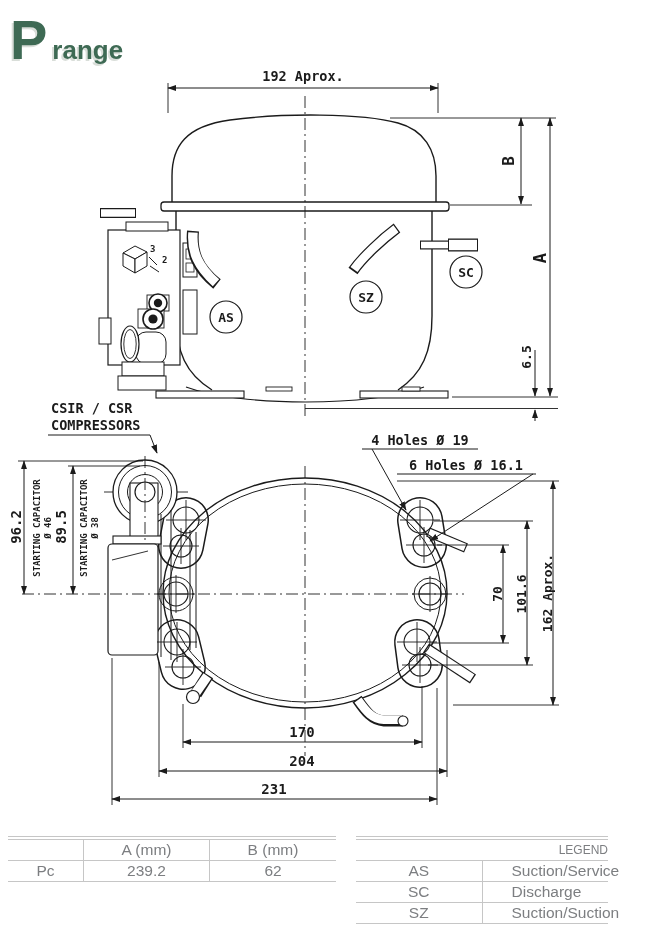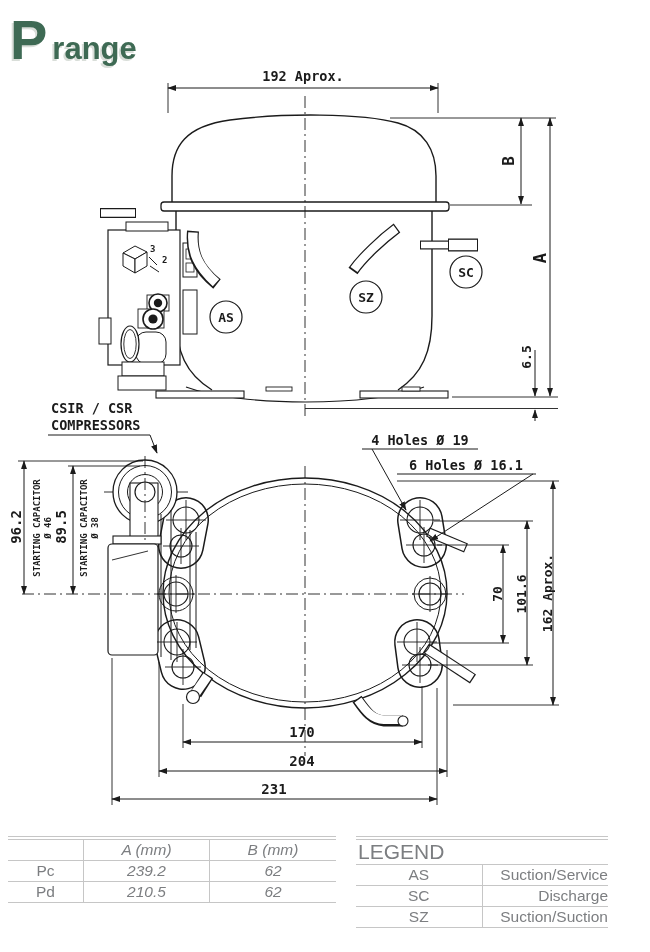--- a/index.html
+++ b/index.html
@@ -1,40 +1,40 @@
 <!DOCTYPE html>
 <html><head>
 <meta charset="utf-8">
 <style>
   html,body{margin:0;padding:0;background:#fff;}
   .page{position:relative;width:650px;height:952px;background:#fff;overflow:hidden;
         font-family:"Liberation Sans",sans-serif;}
   .title{position:absolute;left:10px;top:12px;display:flex;align-items:baseline;
          color:#3e6a54;text-shadow:-2px 2px 0 #d9ded9;}
   .title .p{font-size:56px;font-weight:bold;line-height:1;}
-  .title .range{font-size:31px;font-weight:bold;margin-left:5px;}
+  .title .range{font-size:26px;font-weight:bold;margin-left:5px;}
   svg{position:absolute;left:0;top:0;}
   svg text{font-family:"DejaVu Sans Mono","Liberation Mono",monospace;fill:#1b1b1b;
            font-weight:bold;}
   .ln{stroke:#1b1b1b;fill:none;}
   .fw{stroke:#1b1b1b;fill:#fff;}
   .dl{stroke:#1b1b1b;stroke-width:1;fill:none;}
   .xl{stroke:#1b1b1b;stroke-width:0.9;fill:none;}
   .cl{stroke:#1b1b1b;stroke-width:0.9;fill:none;stroke-dasharray:12 4 2 4;}
   
   .tblwrap{position:absolute;border-top:1.4px solid #c6c6c6;padding-top:2px;}
   .tbl{border-collapse:collapse;font-family:"Liberation Sans",sans-serif;
        font-size:15.5px;color:#7c7e81;table-layout:fixed;}
   .tbl td{border-bottom:1.4px solid #c6c6c6;text-align:center;height:20px;padding:0;}
   .tbl tr:first-child td{border-top:1.4px solid #c6c6c6;}
   .dimtbl{width:328px;}
-  .dimtbl td+td{border-left:1.3px solid #c6c6c6;font-style:italic;}
+  .dimtbl td+td{border-left:1.3px solid #c6c6c6;}
   .legtbl{width:252px;}
-  .legtbl td.legtitle{text-align:left;padding-left:2px;font-size:21px;}
-  .legtbl td.meaning{border-left:1.3px solid #c6c6c6;text-align:right;padding-left:14px;}
+  .legtbl td.legtitle{text-align:right;padding-left:2px;font-size:12px;}
+  .legtbl td.meaning{border-left:1.3px solid #c6c6c6;text-align:left;padding-left:29px;}
 </style>
 </head>
 <body>
 
 <div class="page">
 
   <div class="title">
     <span class="p">P</span>
     <span class="range">range</span>
   </div>
@@ -325,25 +325,20 @@
           <tr>
         <td style="width:75px"></td>
         <td style="width:125px">A (mm)</td>
         <td>B (mm)</td>
       </tr>
       <tr>
         <td>Pc</td>
         <td>239.2</td>
         <td>62</td>
       </tr>
-      <tr>
-        <td>Pd</td>
-        <td>210.5</td>
-        <td>62</td>
-      </tr>
     </tbody>
       </table>
   </div>
 
   <div class="tblwrap" style="left:356px;top:836px;">
     <table class="tbl legtbl">
       <tbody>
           <tr>
         <td class="legtitle" colspan="2">LEGEND</td>
       </tr>

